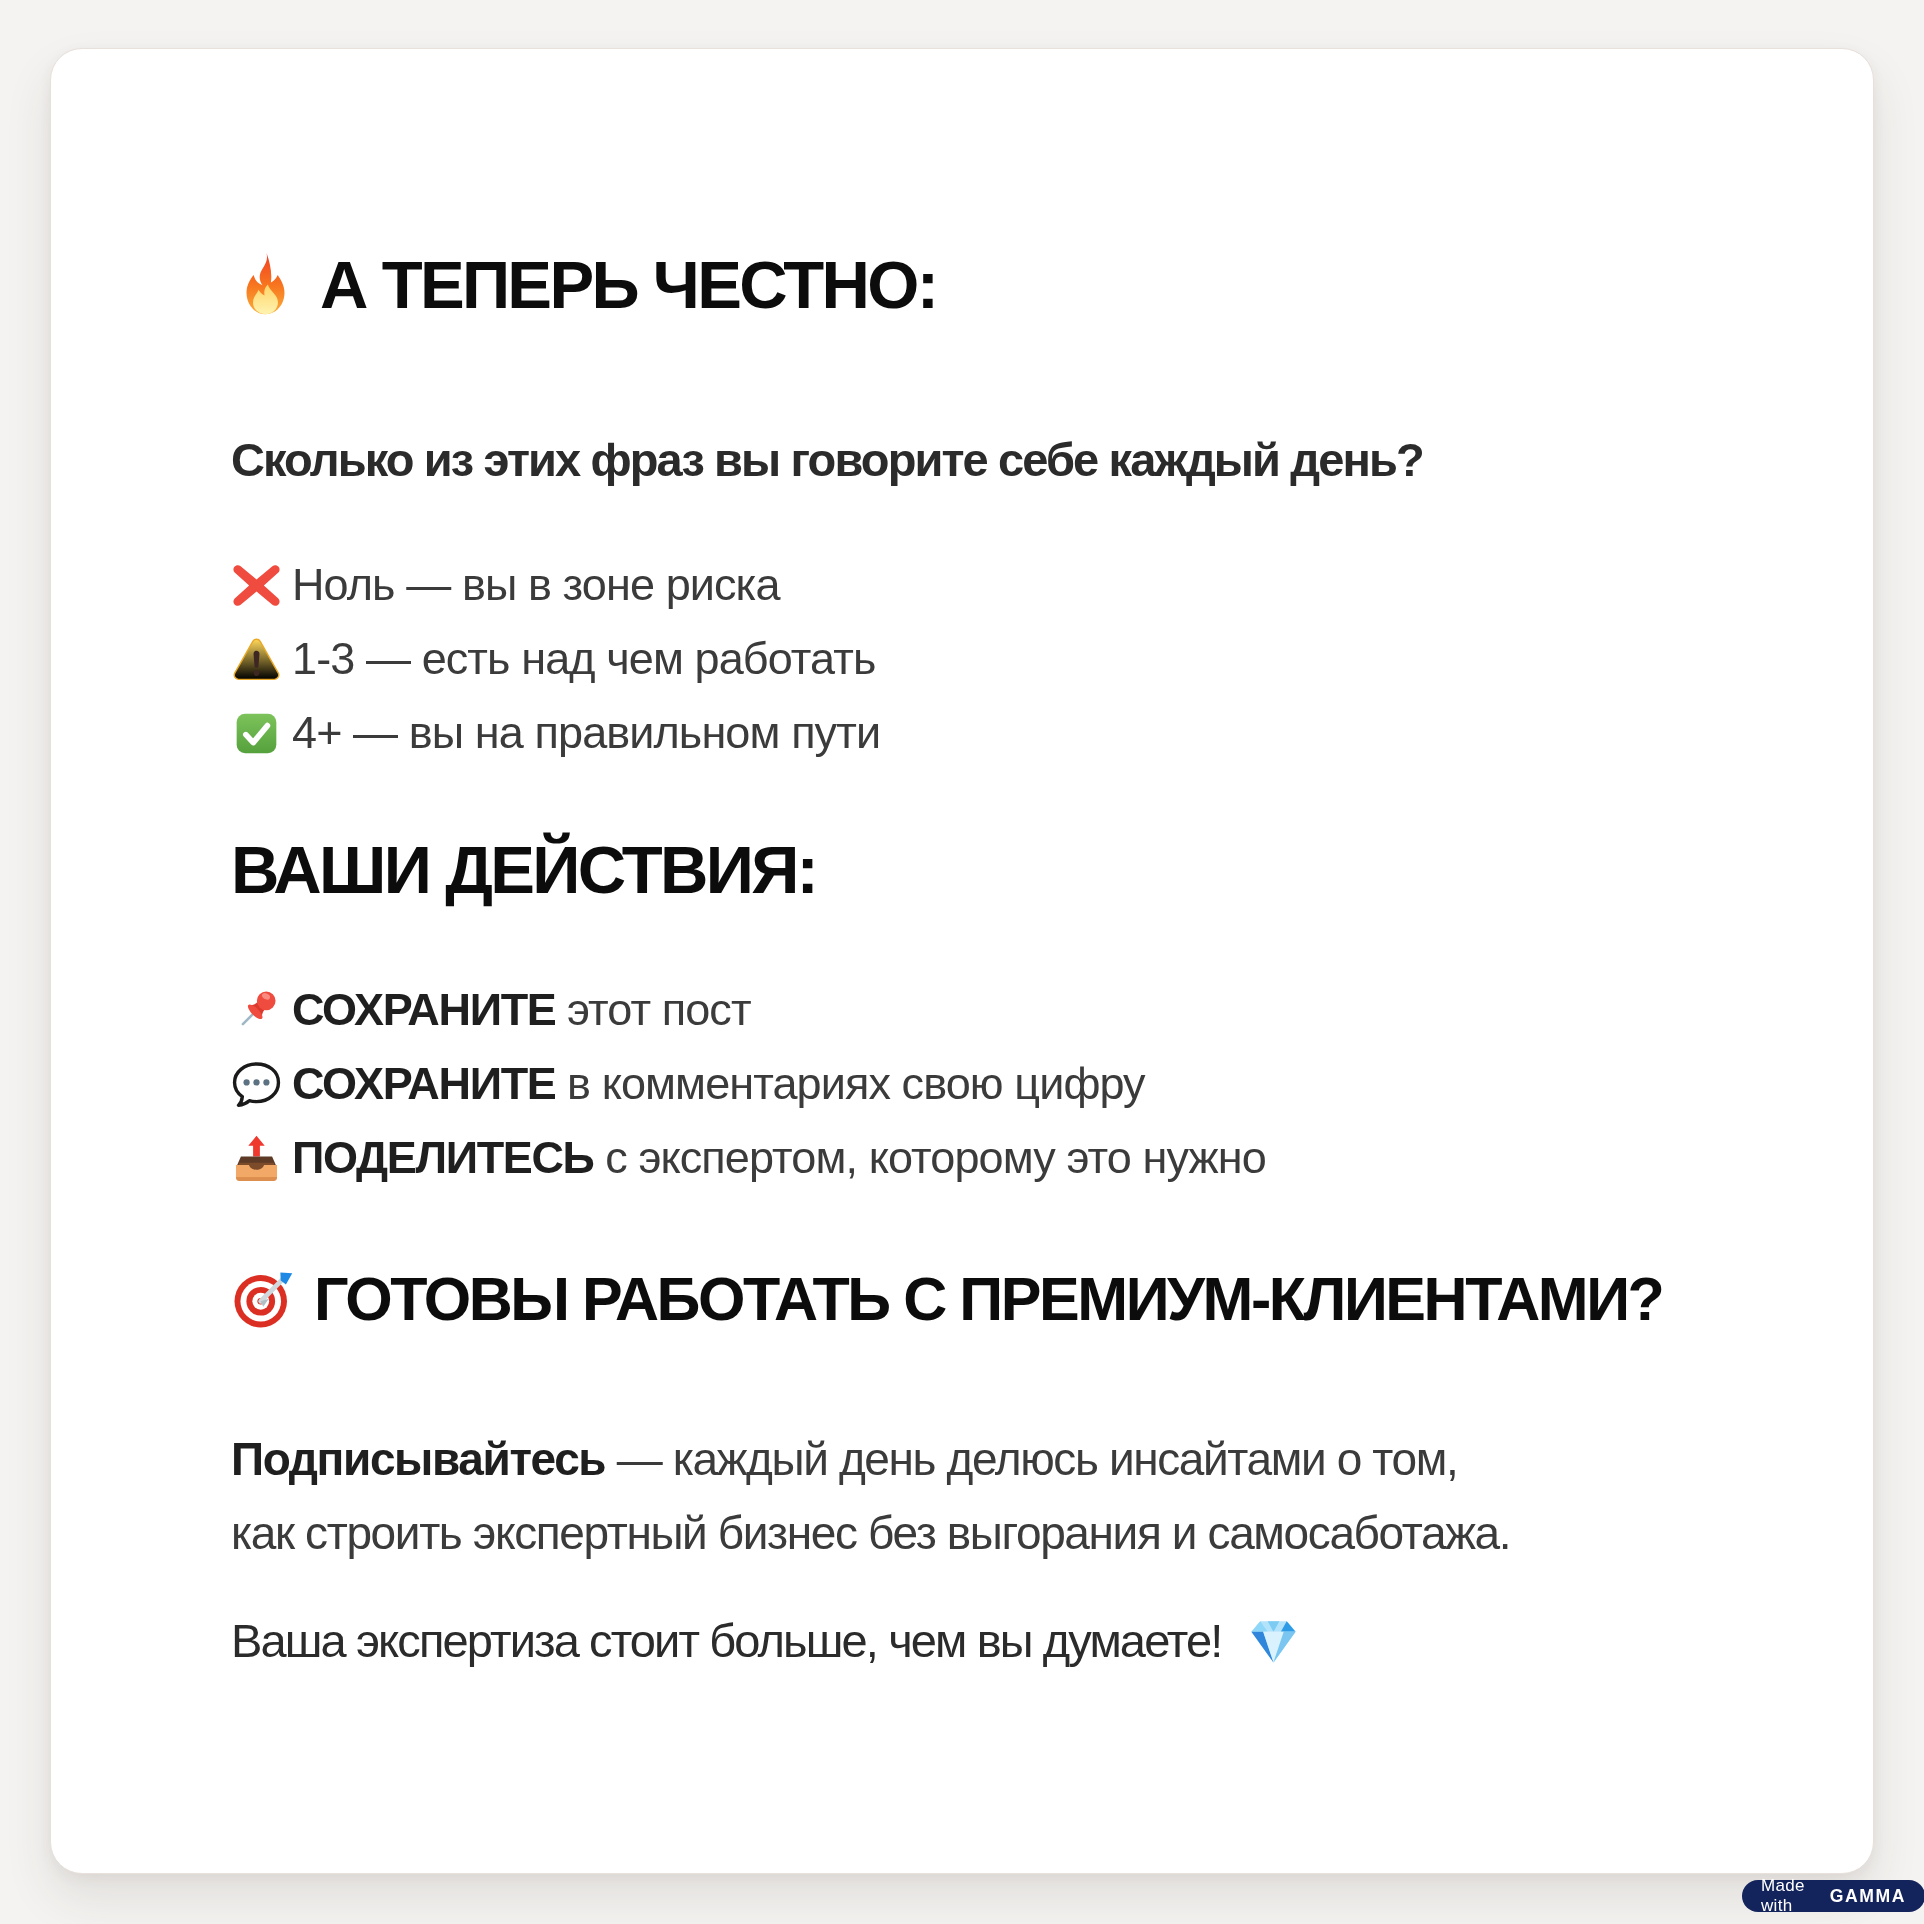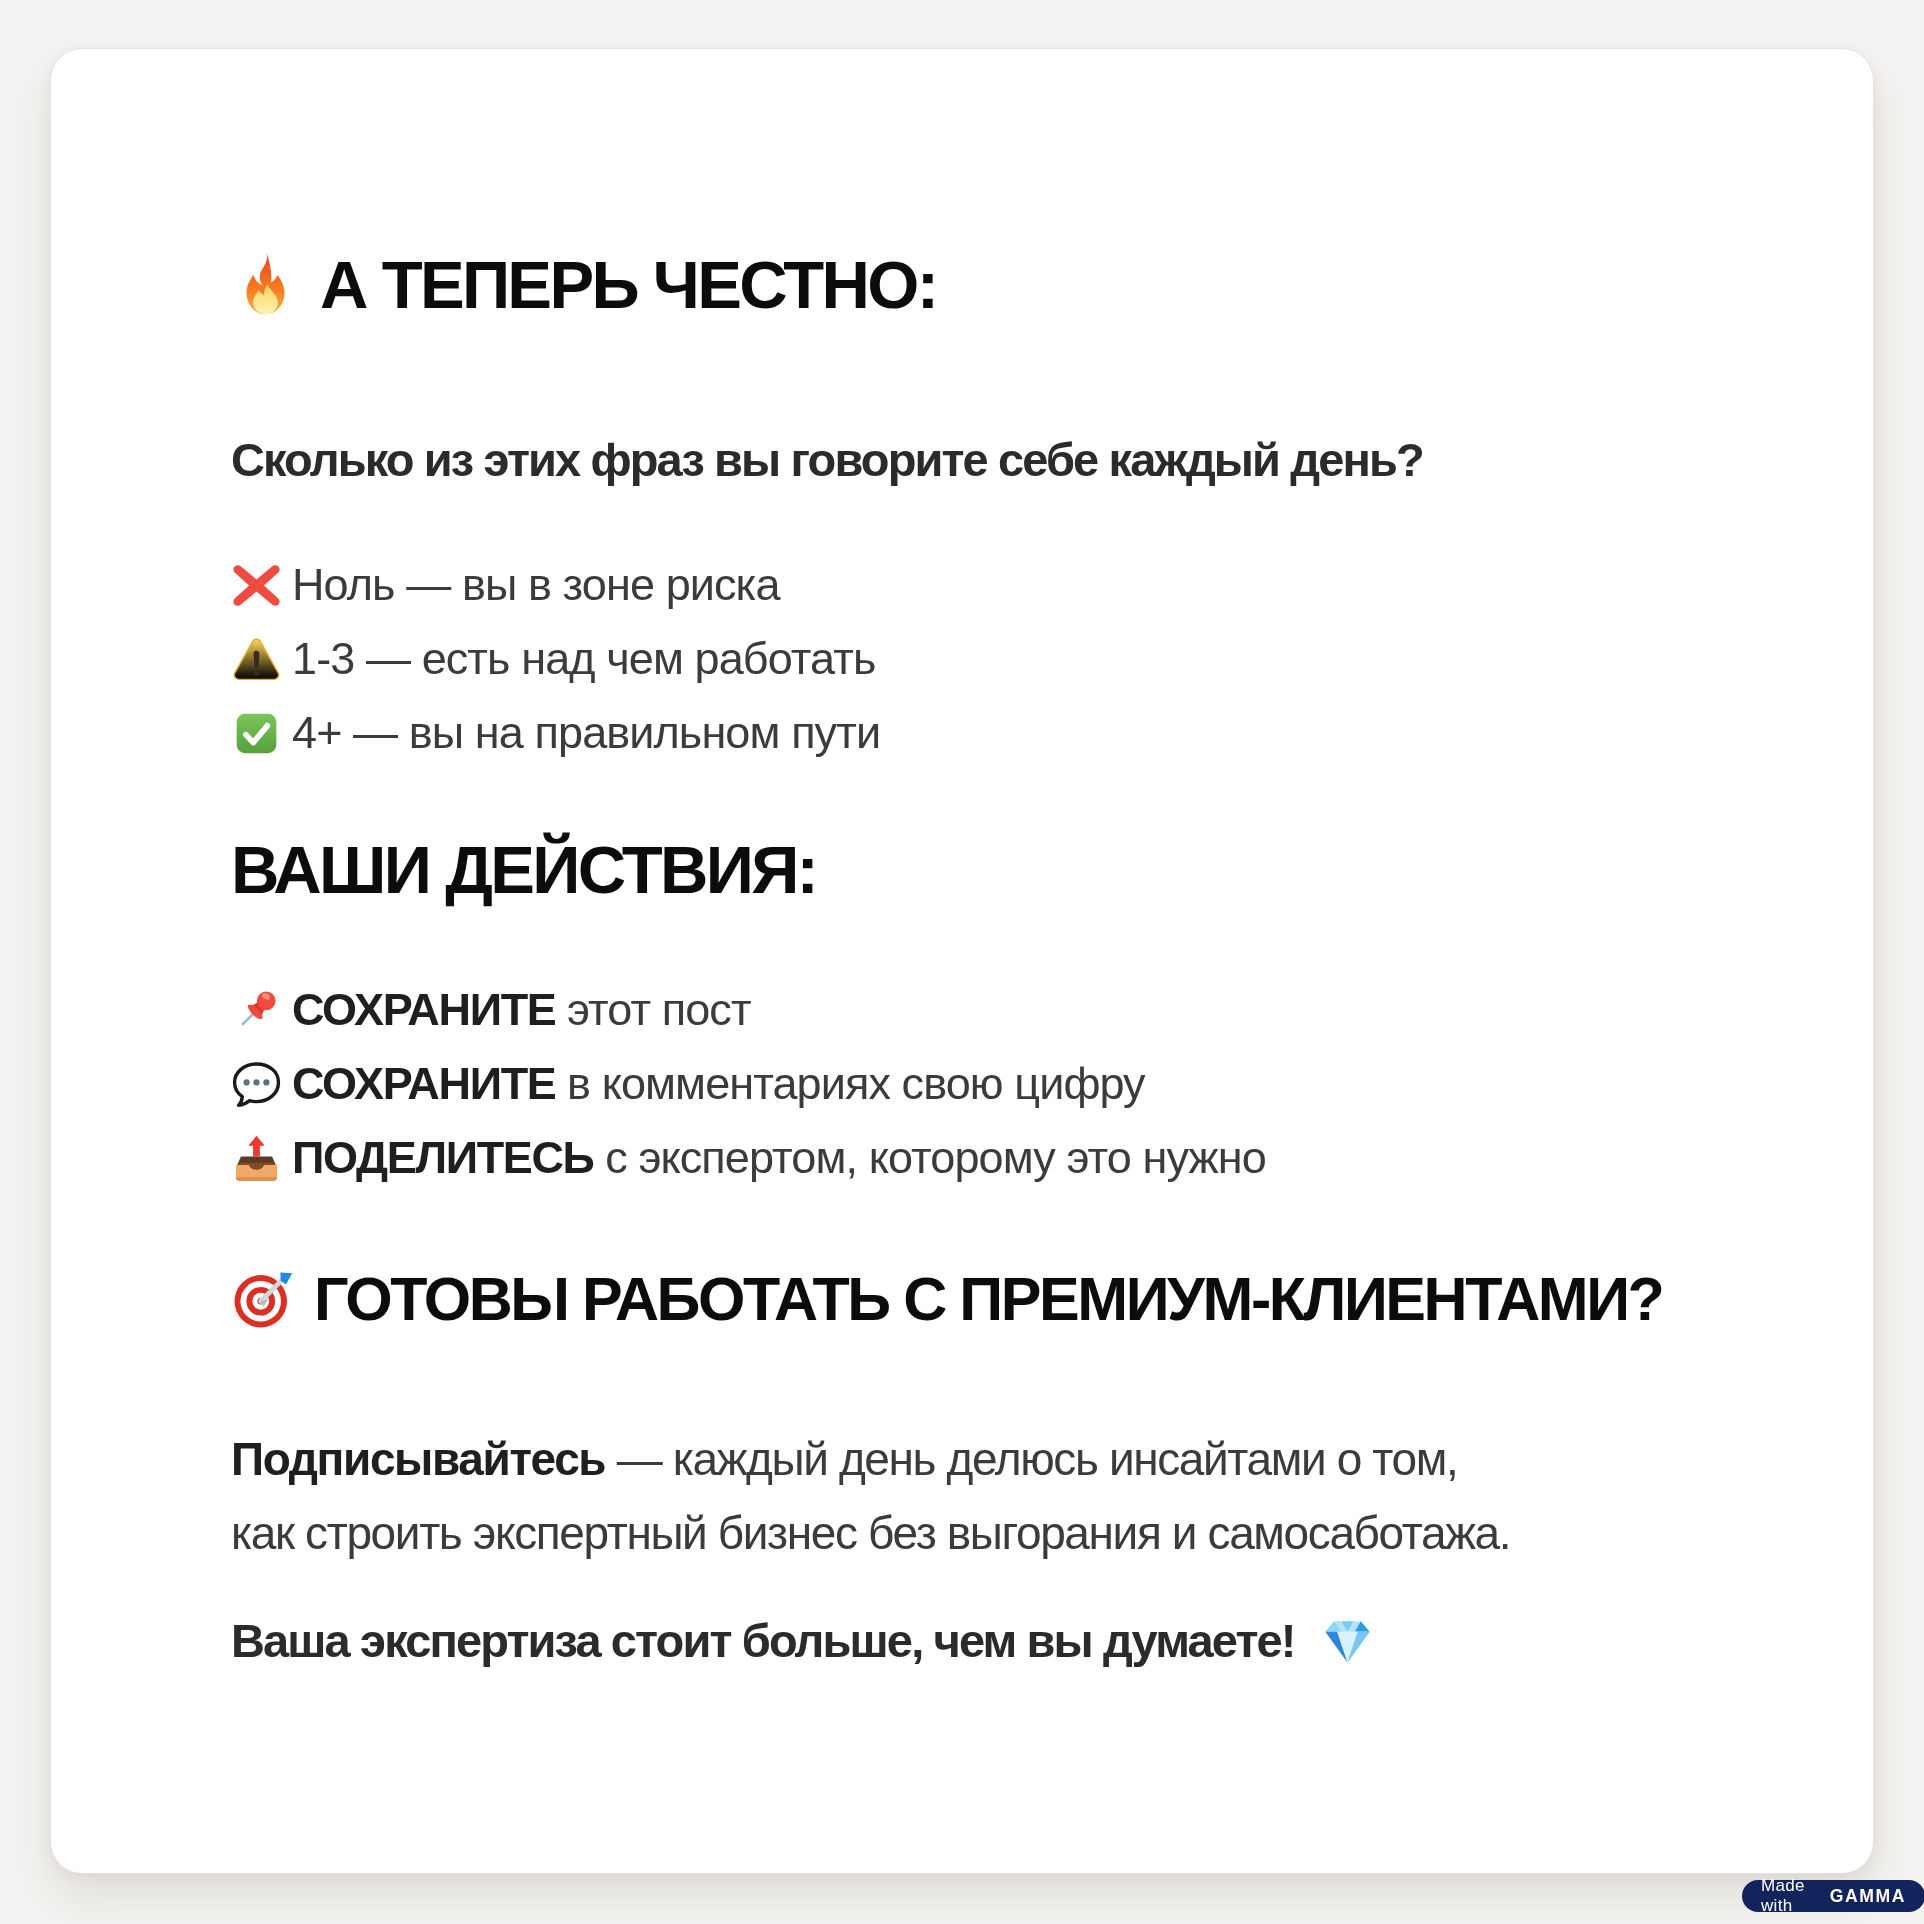--- a/index.html
+++ b/index.html
@@ -28,21 +28,21 @@
   .rows .row{
     height:74px;display:flex;align-items:center;gap:10px;
     font-size:45px;color:#3B3B3B;letter-spacing:-0.02em;
   }
   .rows .row b{color:#1F1F1F;letter-spacing:-0.03em;}
   .para{
     font-size:46px;color:#3B3B3B;line-height:74px;letter-spacing:-0.03em;
   }
   .para b{color:#1F1F1F;}
   .closing{
-    font-size:47px;font-weight:bold;color:#2B2B2B;letter-spacing:-0.04em;
+    font-size:47px;font-weight:normal;color:#2B2B2B;letter-spacing:-0.04em;
     display:flex;align-items:center;gap:26px;
   }
   .emoji{flex:0 0 auto;display:inline-block;}
   .e-head{width:69px;height:69px;}
   .e-target{width:63px;height:63px;}
   .e-row{width:51px;height:51px;}
   .e-gem{width:53px;height:53px;}
   .badge{
     position:absolute;left:1742px;top:1880px;height:32px;
     display:flex;align-items:center;gap:6.4px;

